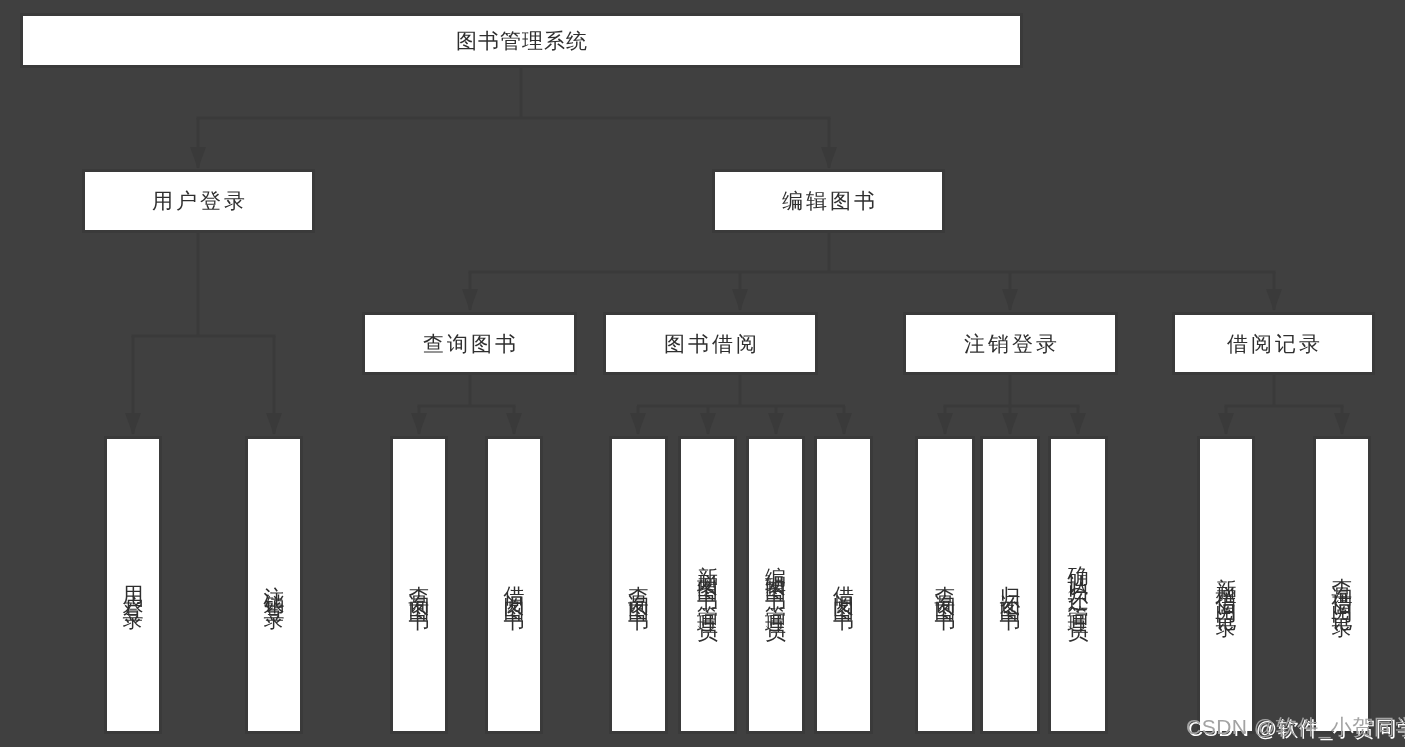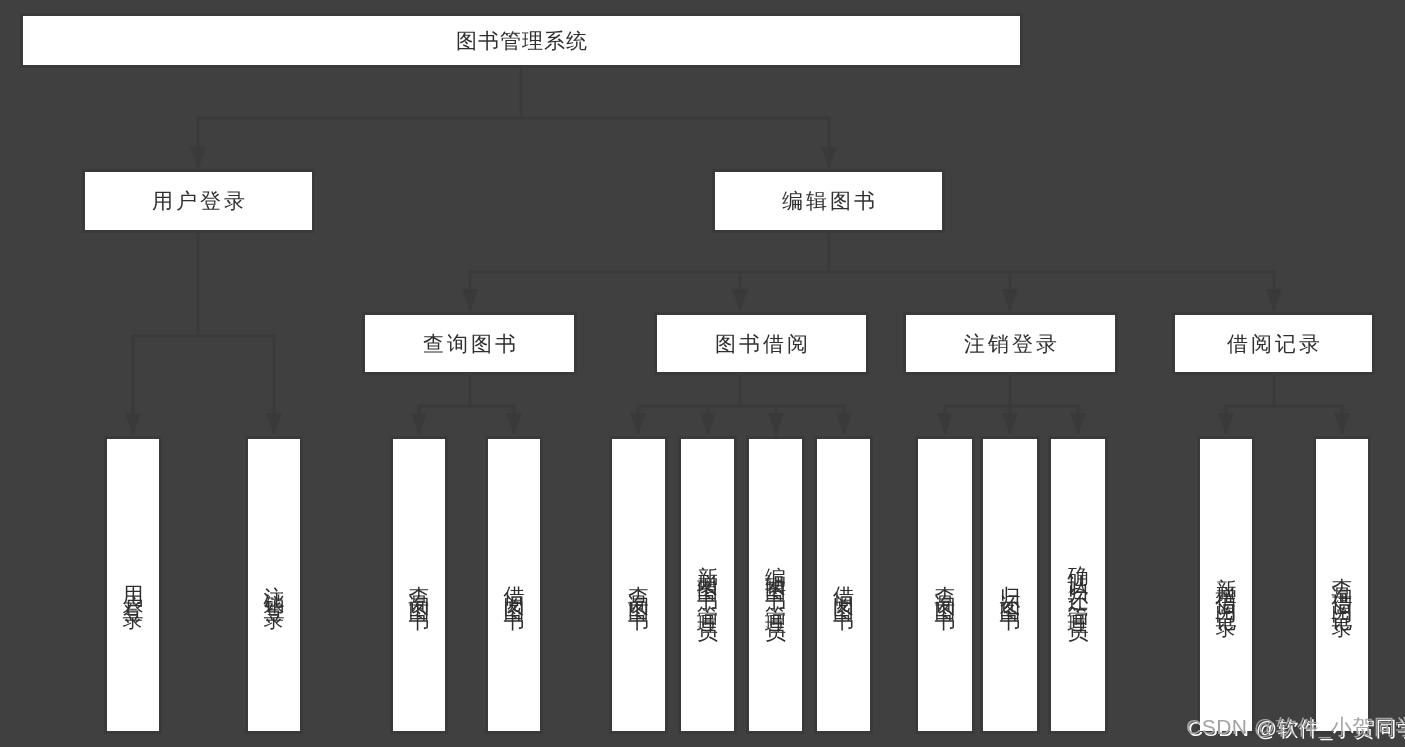--- a/index.html
+++ b/index.html
@@ -42,21 +42,21 @@
     line-height: 1.05;
     white-space: nowrap;
   }
   
   .root-box   { left: 20px;  top: 13px;  width: 1003px; height: 55px; }
   .lvl2       { top: 169px; height: 64px; width: 233px; }
   .b-user     { left: 82px; }
   .b-mgmt     { left: 712px; }
   .lvl3       { top: 312px; height: 63px; width: 215px; }
   .b-rec      { left: 362px; }
-  .b-borrow   { left: 654px; }
+  .b-borrow   { left: 603px; }
   .b-current  { left: 903px; }
   .b-records  { left: 1172px; width: 203px; }
   .leaf       { top: 436px; height: 298px; width: 58px; }
   .lf-1a { left: 104px; }
   .lf-1b { left: 245px; }
   .lf-2a { left: 390px; }
   .lf-2b { left: 485px; }
   .lf-3a { left: 609px;  width: 59px; }
   .lf-3b { left: 678px;  width: 59px; }
   .lf-3c { left: 746px;  width: 59px; }

